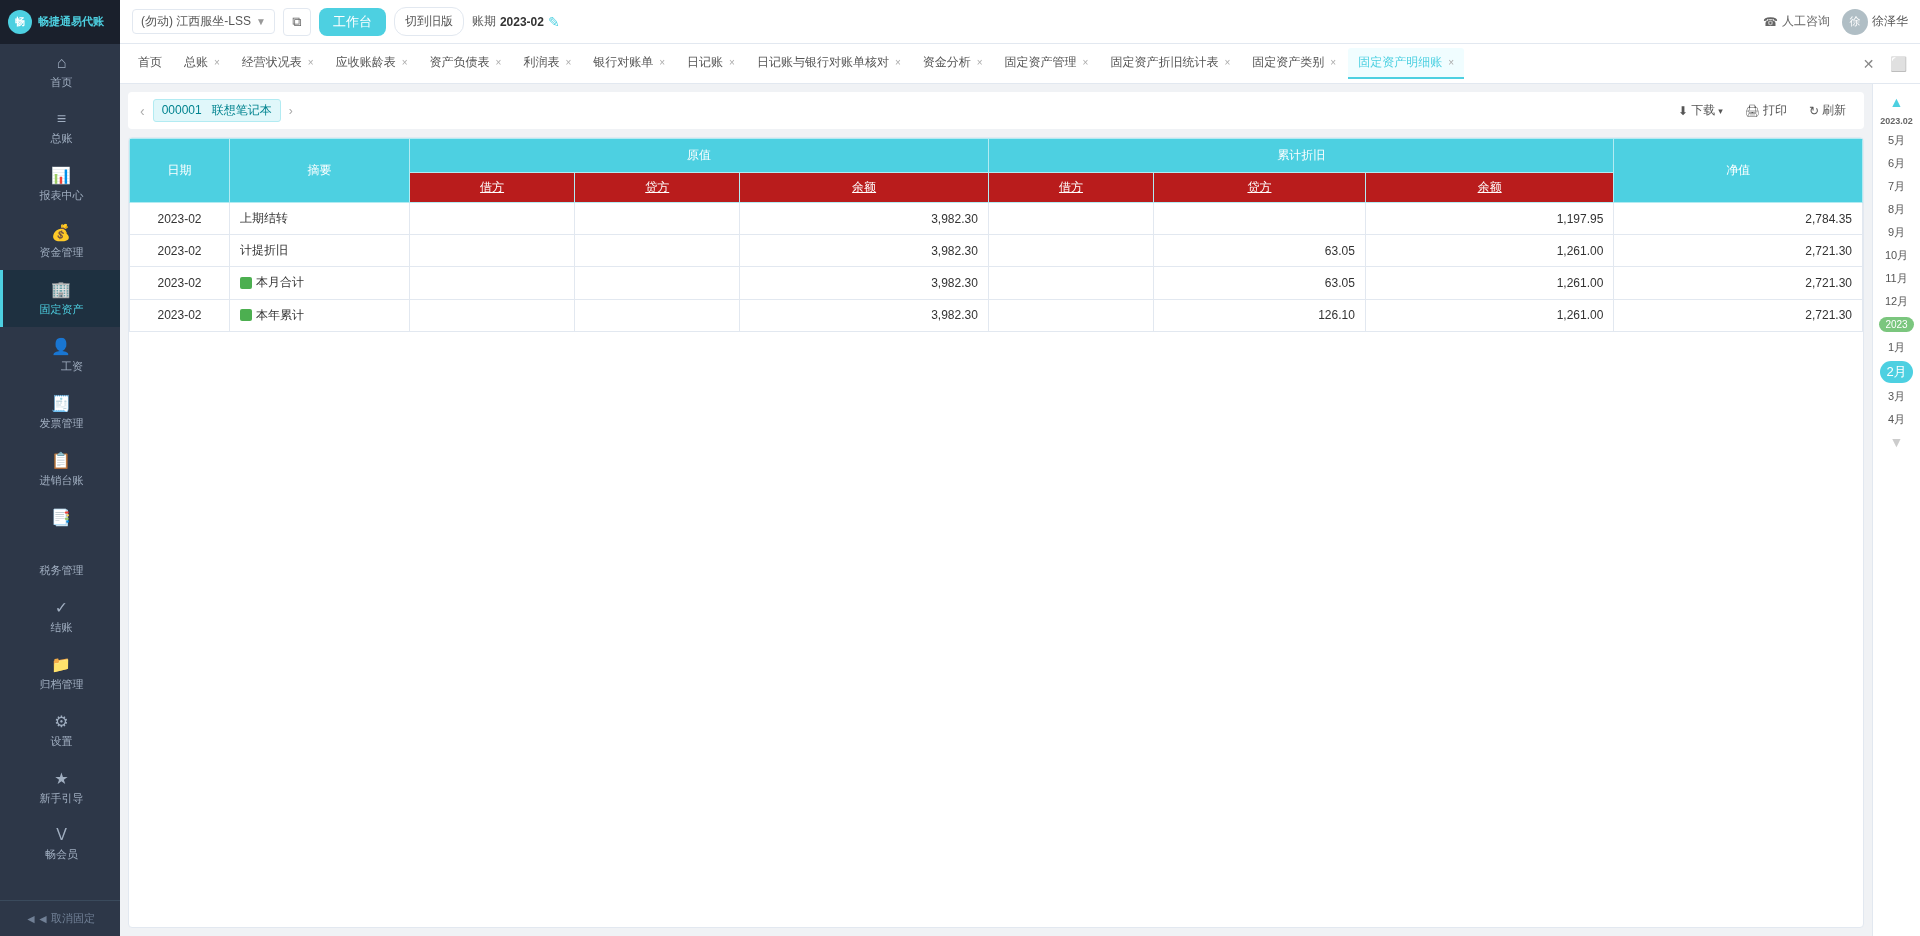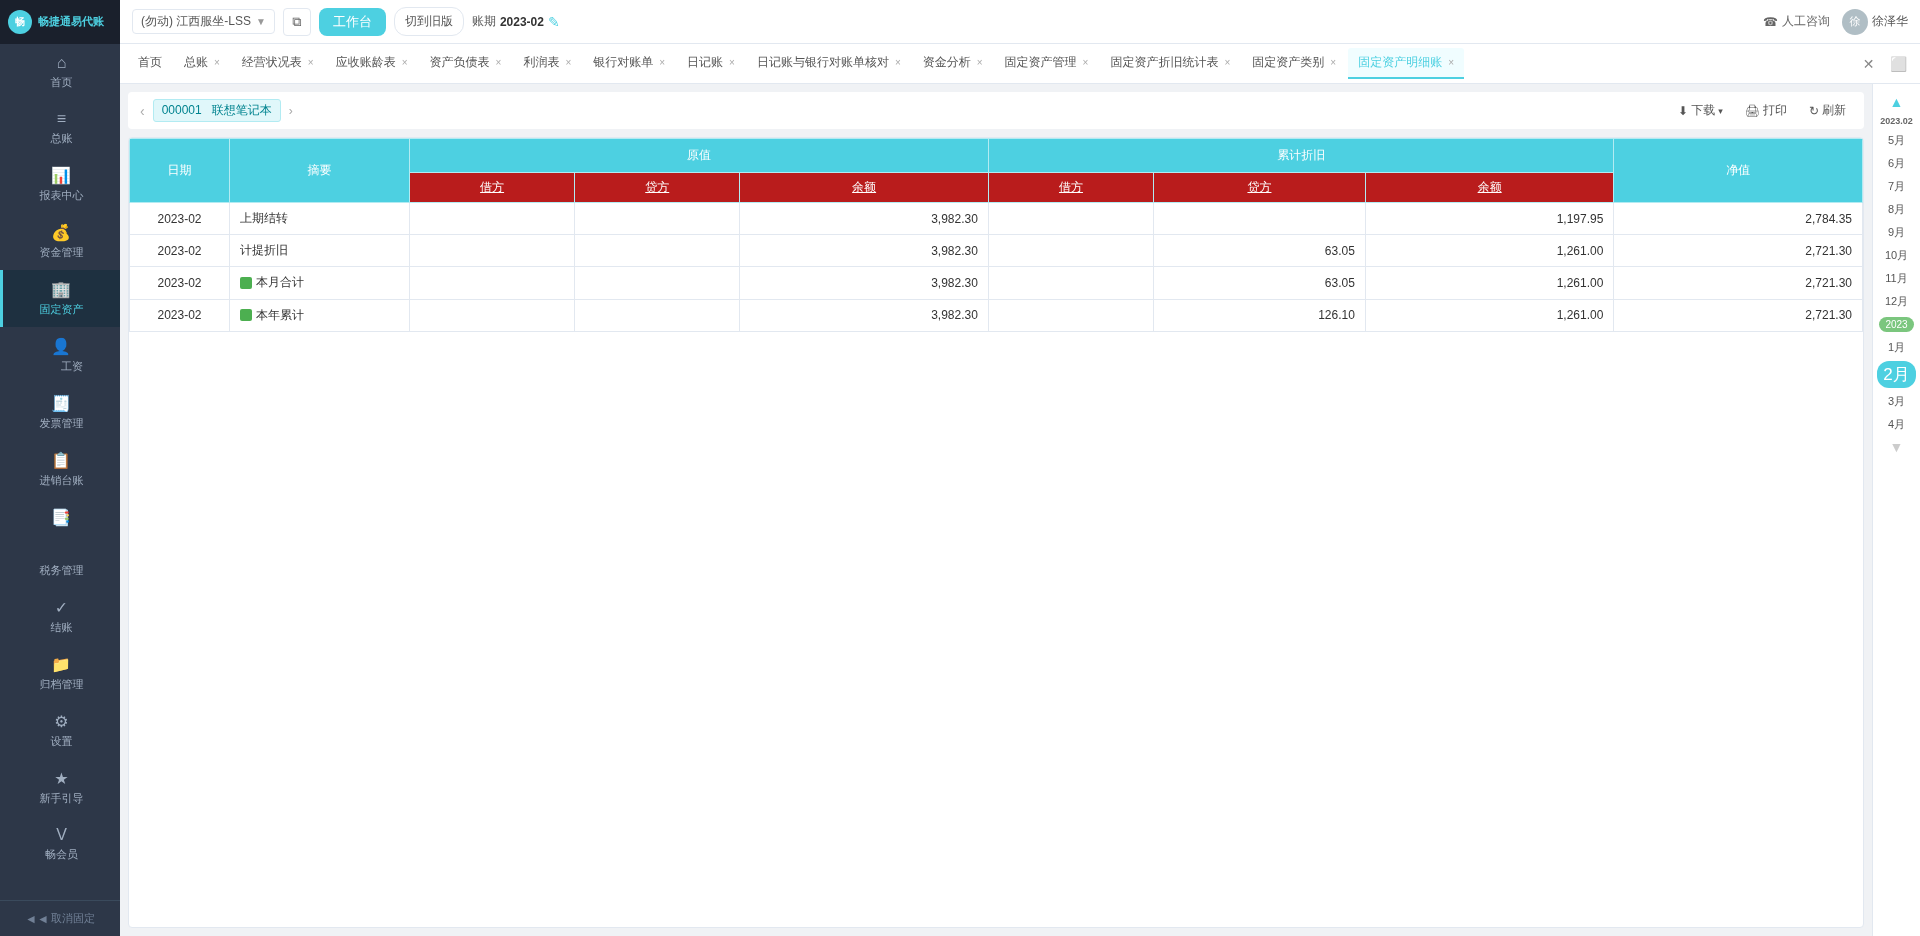--- a/index.html
+++ b/index.html
@@ -647,20 +647,20 @@
       <div class="right-panel-month">5月</div>
       <div class="right-panel-month">6月</div>
       <div class="right-panel-month">7月</div>
       <div class="right-panel-month">8月</div>
       <div class="right-panel-month">9月</div>
       <div class="right-panel-month">10月</div>
       <div class="right-panel-month">11月</div>
       <div class="right-panel-month">12月</div>
       <div style="background:#7bc67e;color:white;border-radius:10px;padding:2px 6px;font-size:10px;margin:3px 0;">2023</div>
       <div class="right-panel-month">1月</div>
-      <div style="background:#4dd0e1;color:white;border-radius:12px;padding:2px 6px;font-size:17px;margin:1px 0;cursor:pointer;">2月</div>
+      <div style="background:#4dd0e1;color:white;border-radius:12px;padding:2px 6px;font-size:13px;margin:1px 0;cursor:pointer;">2月</div>
       <div class="right-panel-month">3月</div>
       <div class="right-panel-month">4月</div>
       <div class="right-panel-scroll-down">▼</div>
     </div>
 
   </div>
 </div>
 
 </body></html>

